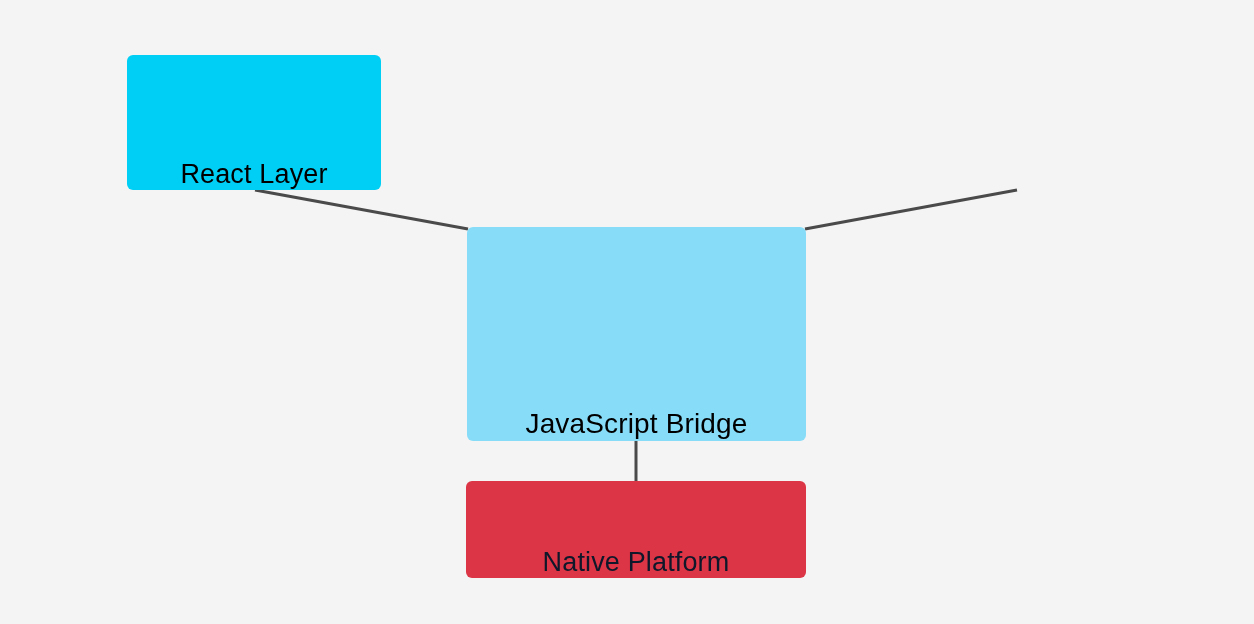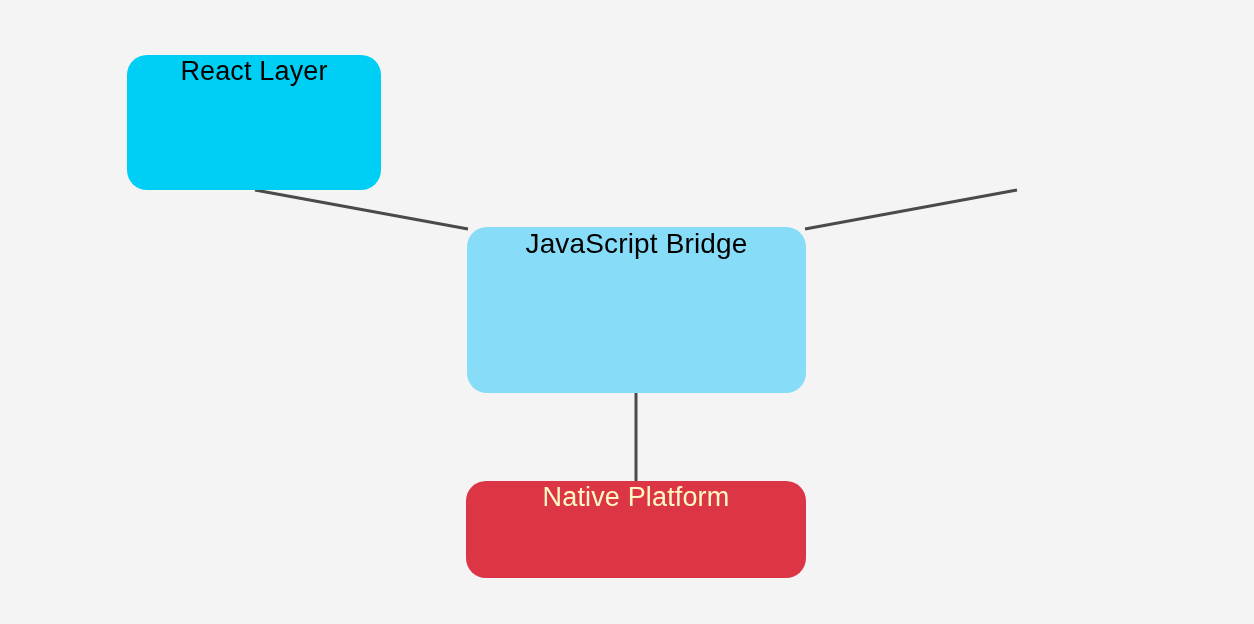--- a/index.html
+++ b/index.html
@@ -25,23 +25,23 @@
     left: 0;
     top: 0;
     width: 1254px;
     height: 624px;
     pointer-events: none;
   }
   .node {
     position: absolute;
     box-sizing: border-box;
     display: flex;
-    align-items: flex-start;
+    align-items: flex-end;
     justify-content: center;
-    border-radius: 20px;
+    border-radius: 6px;
     text-align: center;
     line-height: 1.2;
     white-space: nowrap;
   }
   .node-label {
     display: block;
     font-weight: 400;
     letter-spacing: 0.15px;
   }
 
@@ -98,21 +98,21 @@
     <line x1="255" y1="190" x2="468" y2="229" stroke="#4a4a4a" stroke-width="3" stroke-linecap="butt"></line>
     <line x1="1017" y1="190" x2="805" y2="229" stroke="#4a4a4a" stroke-width="3" stroke-linecap="butt"></line>
     <line x1="636" y1="392" x2="636" y2="482" stroke="#4a4a4a" stroke-width="3" stroke-linecap="butt"></line>
   </svg>
 
   <div class="node" id="node-react-layer" style="left: 127px; top: 55px; width: 254px; height: 135px; background: rgb(0, 207, 245); color: rgb(0, 0, 0);">
     <span class="node-label">React Layer</span>
   </div>
 
 
-  <div class="node" id="node-javascript-bridge" style="left: 467px; top: 227px; width: 339px; height: 166px; background: rgb(135, 220, 248); color: rgb(0, 0, 0);">
+  <div class="node" id="node-javascript-bridge" style="left: 467px; top: 227px; width: 339px; height: 214px; background: rgb(135, 220, 248); color: rgb(0, 0, 0);">
     <span class="node-label">JavaScript Bridge</span>
   </div>
 
-  <div class="node" id="node-native-platform" style="left: 466px; top: 481px; width: 340px; height: 97px; background: rgb(220, 53, 69); color: #fef9c3;">
+  <div class="node" id="node-native-platform" style="left: 466px; top: 481px; width: 340px; height: 97px; background: rgb(220, 53, 69); color: #0f172a;">
     <span class="node-label">Native Platform</span>
   </div>
 
 </div>
 
 </body></html>

